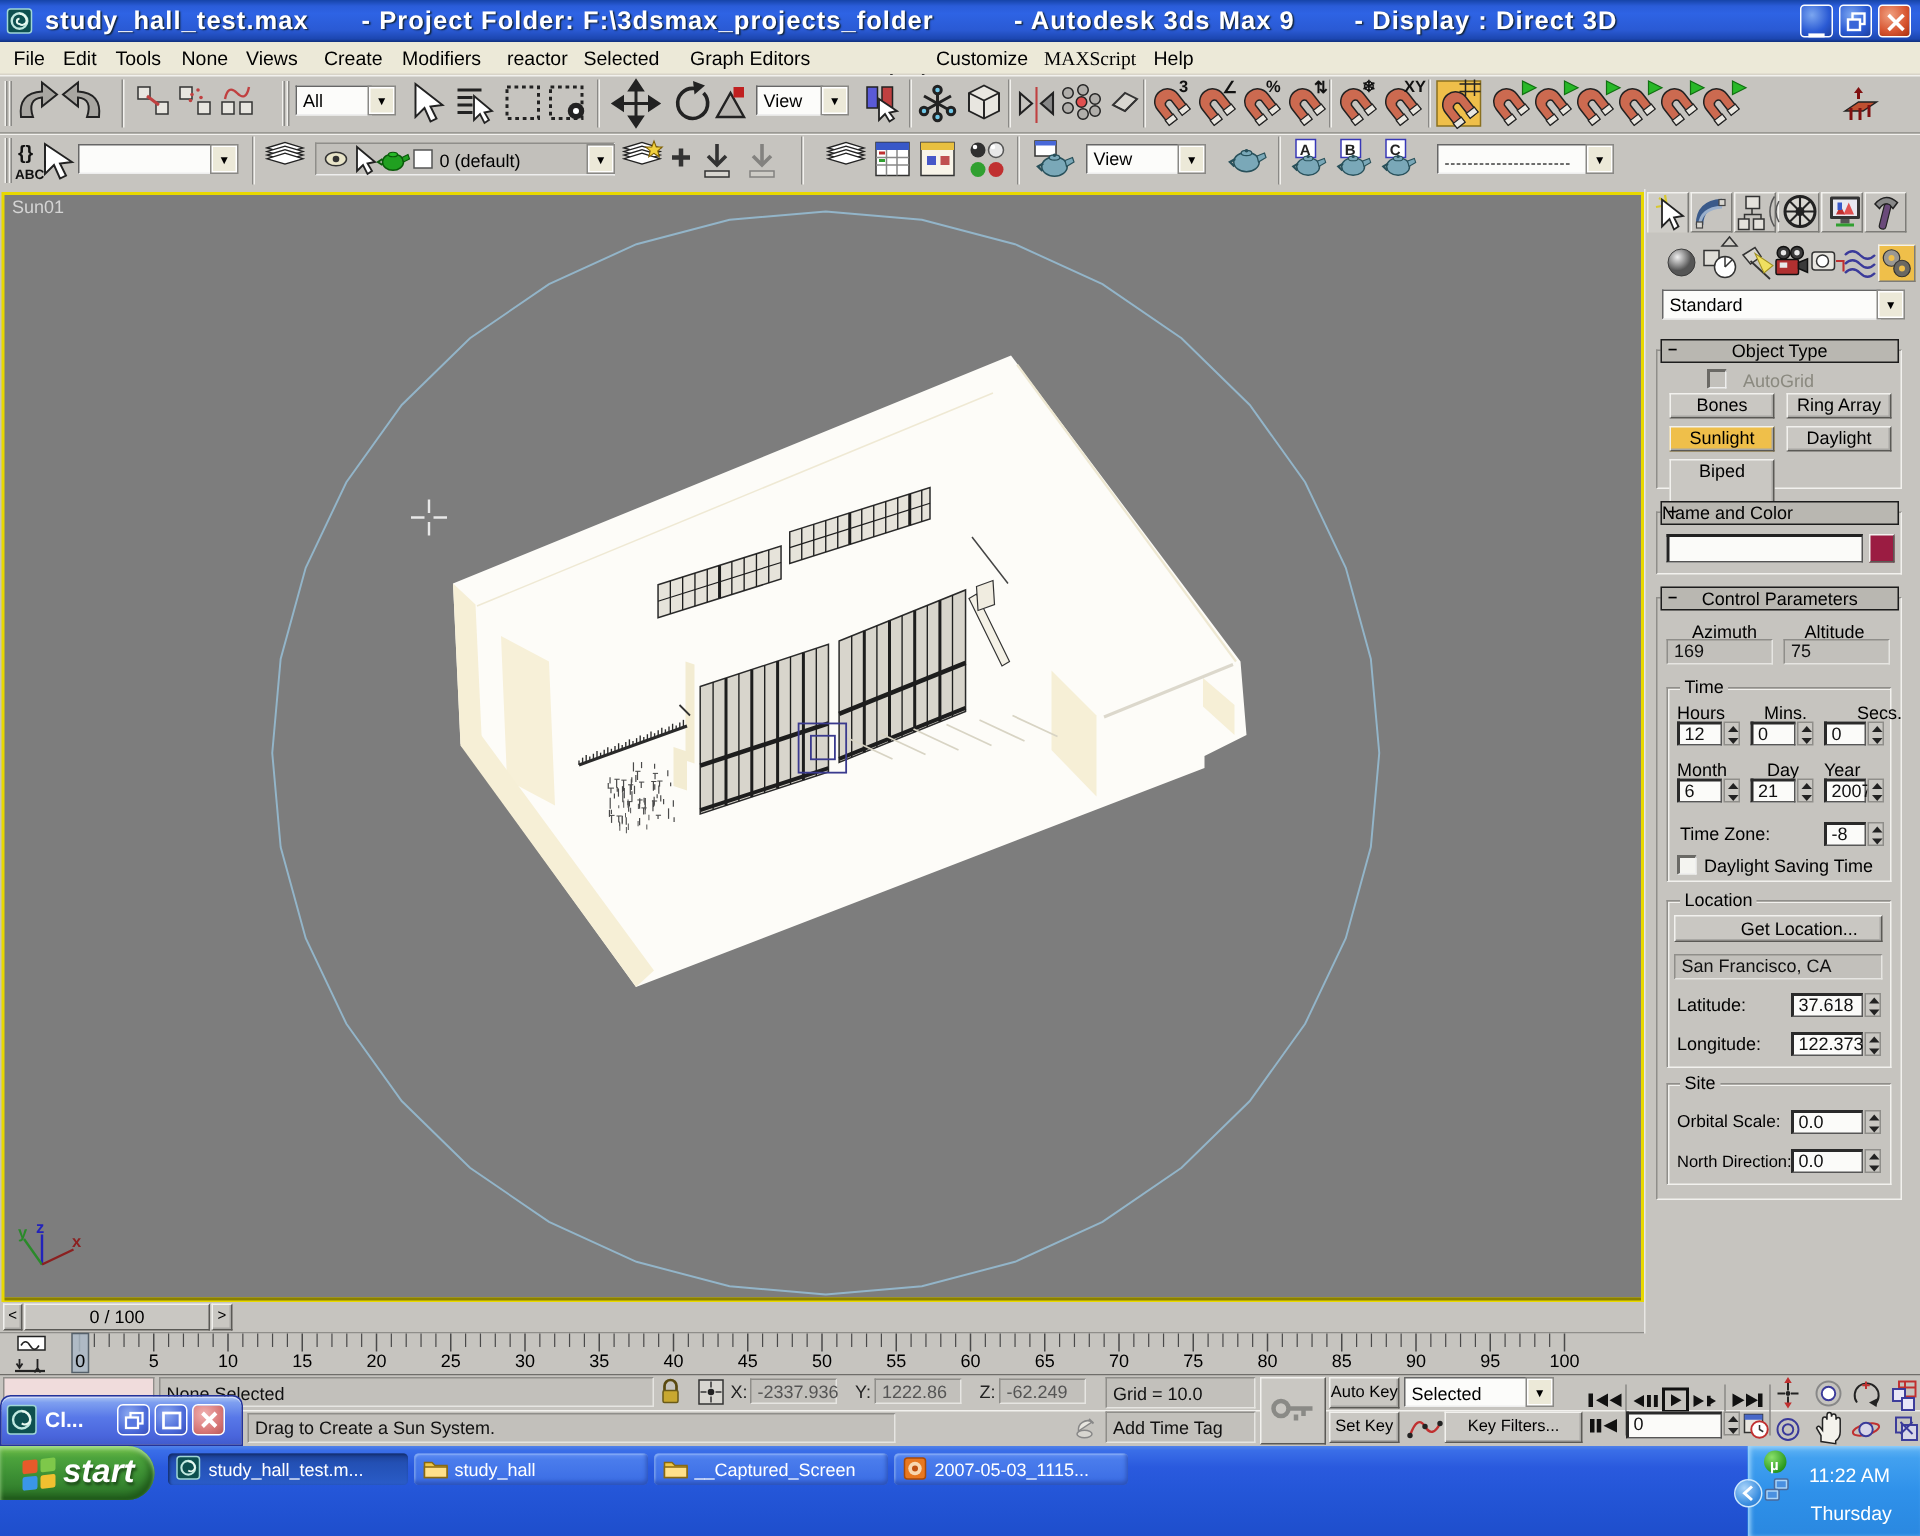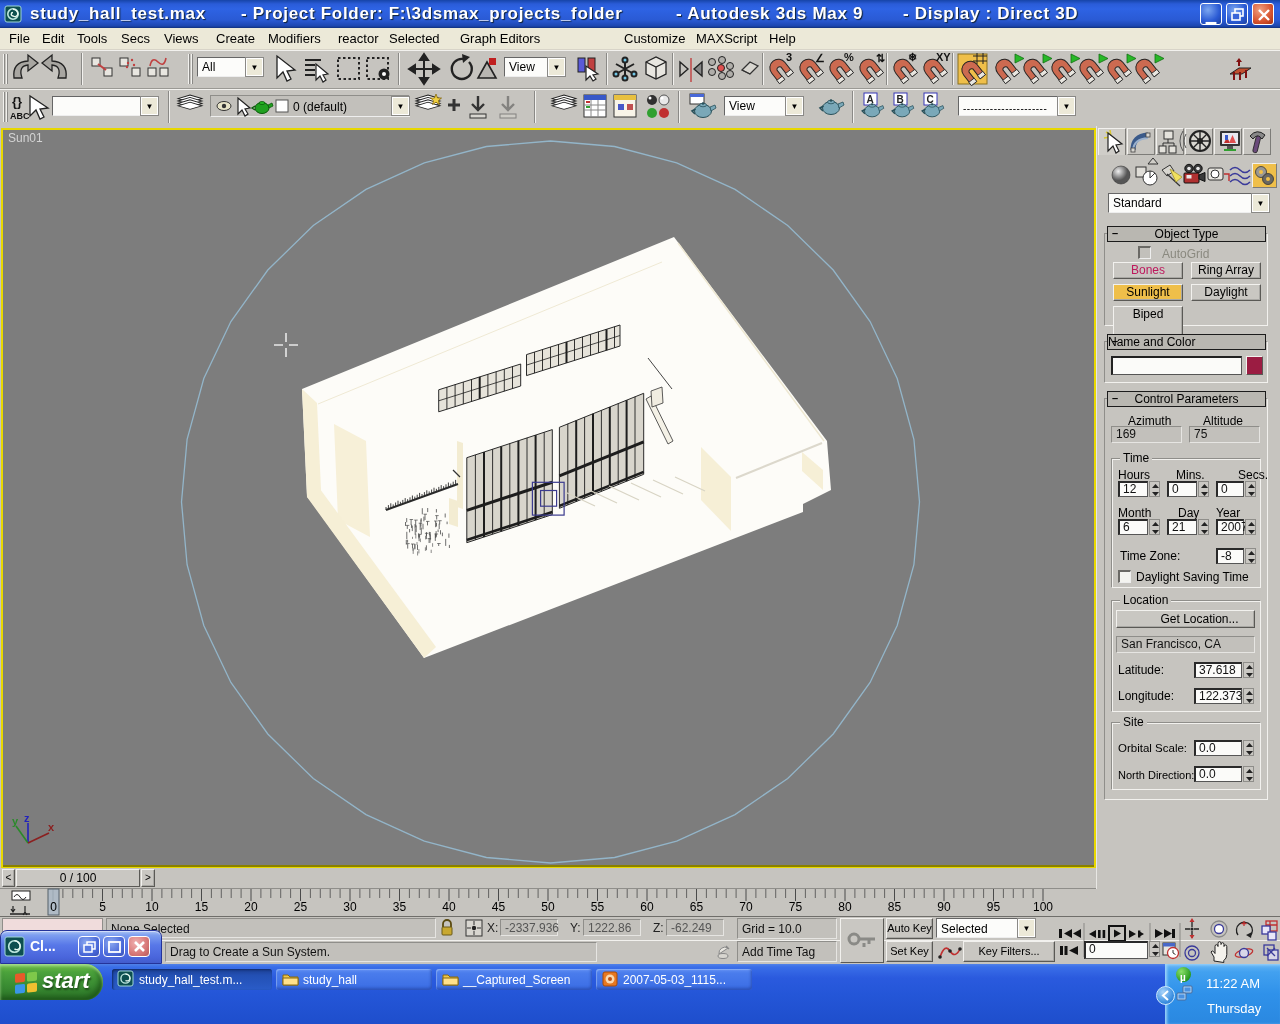--- a/index.html
+++ b/index.html
@@ -31,30 +31,30 @@
   </div>
 <div class="" style="left:1252px;top:3px;width:22px;height:22px;border:1px solid #fff;border-radius:3px;color:#fff;text-align:center;font-size:13px;line-height:20px;font-weight:bold;background:radial-gradient(circle at 35% 30%,#f0a080,#d75430 60%,#a83010);">
     <svg style="left:4px;top:4px" width="14" height="14">
       <path d="M2 2 L12 12 M12 2 L2 12" stroke="#fff" stroke-width="2.4"></path>
     </svg>
   </div>
 <div class="" style="left:0px;top:28px;width:1280px;height:22px;background:#ece9d8;border-bottom:1px solid #d8d4c8;"></div>
 <div class="t" style="left:9px;top:31px;font-size:13px;color:#000;">File</div>
 <div class="t" style="left:42px;top:31px;font-size:13px;color:#000;">Edit</div>
 <div class="t" style="left:77px;top:31px;font-size:13px;color:#000;">Tools</div>
-<div class="t" style="left:121px;top:31px;font-size:13px;color:#000;">Secs</div>
+<div class="t" style="left:121px;top:31px;font-size:13px;color:#000;">None</div>
 <div class="t" style="left:164px;top:31px;font-size:13px;color:#000;">Views</div>
 <div class="t" style="left:216px;top:31px;font-size:13px;color:#000;">Create</div>
 <div class="t" style="left:268px;top:31px;font-size:13px;color:#000;">Modifiers</div>
 <div class="t" style="left:338px;top:31px;font-size:13px;color:#000;">reactor</div>
 <div class="t" style="left:389px;top:31px;font-size:13px;color:#000;">Selected</div>
 <div class="t" style="left:460px;top:31px;font-size:13px;color:#000;">Graph Editors</div>
 <div class="t" style="left:551px;top:47px;font-size:19px;color:#000;">Rendering</div>
 <div class="t" style="left:624px;top:31px;font-size:13px;color:#000;">Customize</div>
-<div class="t" style="left:696px;top:31px;font-size:13px;color:#000;">MAXScript</div>
+<div class="t" style="left:696px;top:31px;font-size:13px;color:#000;font-family:Liberation Serif, serif;">MAXScript</div>
 <div class="t" style="left:769px;top:31px;font-size:13px;color:#000;">Help</div>
 <div class="" style="left:0px;top:50px;width:1280px;height:38px;background:#c6c4bf;border-top:1px solid #f2f1ee;"></div>
 <svg id="tb1" style="left:0;top:50px" width="1280" height="38" viewBox="0 0 1280 38">
 <g>
       <rect x="3" y="4" width="1" height="30" fill="#f2f1ee"></rect>
       <rect x="4" y="4" width="1" height="30" fill="#8a8986"></rect>
       <rect x="6" y="4" width="1" height="30" fill="#f2f1ee"></rect>
       <rect x="7" y="4" width="1" height="30" fill="#8a8986"></rect>
     </g>
 <path d="M14 28 Q12 12 28 11 L28 5 L38 13 L28 21 L28 15 Q18 16 22 28 Z" fill="#a8a6a1" stroke="#222" stroke-width="1.3"></path>
@@ -710,21 +710,21 @@
     <circle cx="9" cy="9" r="2" fill="#efbf4a"></circle>
     <circle cx="16" cy="16" r="2" fill="#efbf4a"></circle>
 </svg>
 <div class="ddf" style="left:1108px;top:193px;width:146px;height:20px;">Standard</div>
 <div class="dda" style="left:1252px;top:194px;width:17px;height:18px;"><span style="position:relative;top:4px">▼</span></div>
 <div class="" style="left:1104px;top:233px;width:164px;height:93px;border:1px solid #8f8e8a;border-bottom-color:#f2f1ee;border-right-color:#f2f1ee;"></div>
 <div class="" style="left:1107px;top:226px;width:159px;height:16px;background:#b9b7b1;border:1px solid #1c1c1c;color:#000;font-size:12px;text-align:center;line-height:14px;">Object Type</div>
 <div class="t" style="left:1112px;top:227px;font-size:11px;font-weight:bold;">–</div>
 <div class="" style="left:1138px;top:246px;width:13px;height:13px;background:#c2c0bb;border-top:2px solid #6a6965;border-left:2px solid #6a6965;border-bottom:1px solid #eee;border-right:1px solid #eee;"></div>
 <div class="t" style="left:1162px;top:247px;font-size:12px;color:#8a897f;">AutoGrid</div>
-<div class="" style="left:1113px;top:262px;width:70px;height:17px;background:#c9c7c2;border:1px solid #f2f1ee;border-right-color:#5a5955;border-bottom-color:#5a5955;box-shadow:inset -1px -1px 0 #a9a8a4;color:#be185d;font-size:12px;text-align:center;line-height:15px;">Bones</div>
+<div class="" style="left:1113px;top:262px;width:70px;height:17px;background:#c9c7c2;border:1px solid #f2f1ee;border-right-color:#5a5955;border-bottom-color:#5a5955;box-shadow:inset -1px -1px 0 #a9a8a4;color:#000000;font-size:12px;text-align:center;line-height:15px;">Bones</div>
 <div class="" style="left:1191px;top:262px;width:70px;height:17px;background:#c9c7c2;border:1px solid #f2f1ee;border-right-color:#5a5955;border-bottom-color:#5a5955;box-shadow:inset -1px -1px 0 #a9a8a4;color:#000;font-size:12px;text-align:center;line-height:15px;">Ring Array</div>
 <div class="" style="left:1113px;top:284px;width:70px;height:17px;background:#efbf4a;border:1px solid #f2f1ee;border-right-color:#5a5955;border-bottom-color:#5a5955;box-shadow:inset -1px -1px 0 #a9a8a4;color:#000;font-size:12px;text-align:center;line-height:15px;">Sunlight</div>
 <div class="" style="left:1191px;top:284px;width:70px;height:17px;background:#c9c7c2;border:1px solid #f2f1ee;border-right-color:#5a5955;border-bottom-color:#5a5955;box-shadow:inset -1px -1px 0 #a9a8a4;color:#000;font-size:12px;text-align:center;line-height:15px;">Daylight</div>
 <div class="" style="left:1113px;top:306px;width:70px;height:30px;background:#c9c7c2;border:1px solid #f2f1ee;border-right-color:#5a5955;border-bottom-color:#5a5955;box-shadow:inset -1px -1px 0 #a9a8a4;color:#000;font-size:12px;text-align:center;line-height:15px;">Biped</div>
 <div class="" style="left:1104px;top:341px;width:164px;height:42px;border:1px solid #8f8e8a;border-bottom-color:#f2f1ee;border-right-color:#f2f1ee;"></div>
 <div class="" style="left:1107px;top:334px;width:159px;height:16px;background:#b9b7b1;border:1px solid #1c1c1c;color:#000;font-size:12px;text-align:left;line-height:14px;">Name and Color</div>
 <div class="t" style="left:1112px;top:335px;font-size:11px;font-weight:bold;">–</div>
 <div class="" style="left:1111px;top:356px;width:131px;height:19px;background:#fbfbf9;border:1px solid #555;border-left:2px solid #222;border-top:2px solid #222;"></div>
 <div class="" style="left:1246px;top:356px;width:17px;height:19px;background:#9b1c42;border:1px solid #f2f1ee;border-right-color:#5a5955;border-bottom-color:#5a5955;"></div>
 <div class="" style="left:1104px;top:398px;width:164px;height:402px;border:1px solid #8f8e8a;border-bottom-color:#f2f1ee;border-right-color:#f2f1ee;"></div>

